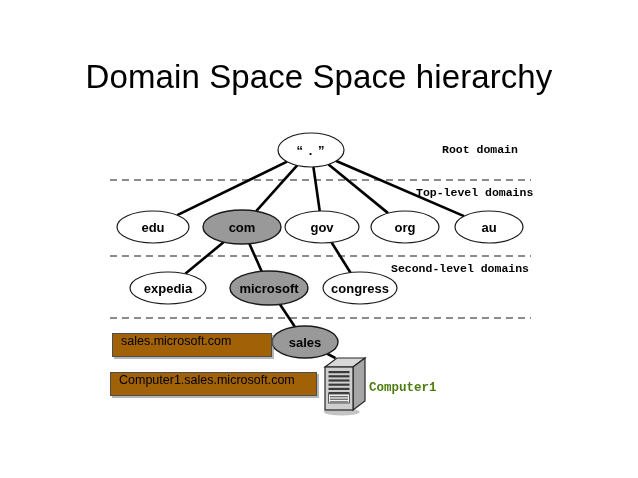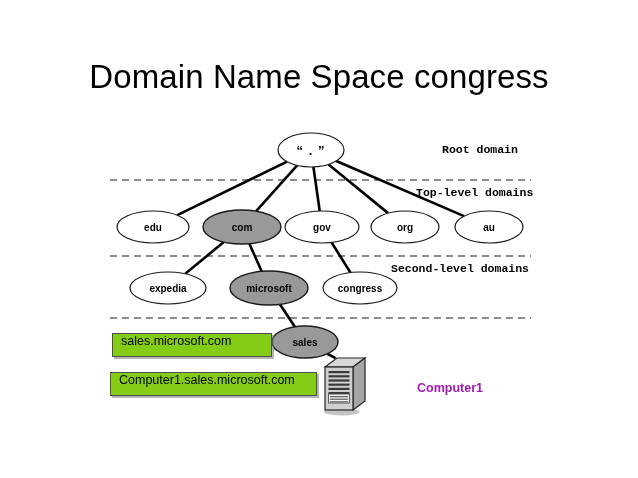--- a/index.html
+++ b/index.html
@@ -33,21 +33,21 @@
     position: absolute;
     left: 0;
     top: 0;
     width: 638px;
     height: 478px;
   }
 
   .node-label {
     position: absolute;
     font-family: "Liberation Sans", sans-serif;
-    font-size: 10px;
+    font-size: 13px;
     font-weight: bold;
     color: #000000;
     text-align: center;
     white-space: nowrap;
     transform: translate(-50%, -50%);
     pointer-events: none;
   }
   .node-label.root-dot {
     font-size: 13px;
     letter-spacing: 1px;
@@ -57,45 +57,44 @@
     position: absolute;
     font-family: Liberation Mono, monospace;
     font-size: 11.5px;
     font-weight: bold;
     color: #000000;
     white-space: nowrap;
   }
 
   .callout {
     position: absolute;
-    background: #84cc16;
+    background: #a16207;
     border: 1px solid #4d4d4d;
     box-shadow: 2px 2px 0 rgba(120,120,120,0.55);
     font-family: "Liberation Sans", sans-serif;
     font-size: 12.5px;
     color: #000000;
     padding: 4px 8px 5px 8px;
     white-space: nowrap;
     box-sizing: border-box;
   }
 
   .host-label {
     position: absolute;
-    font-family: Liberation Sans, sans-serif;
+    font-family: Liberation Mono, monospace;
     font-size: 12.5px;
     font-weight: bold;
-    color: #a21caf;
+    color: #4d7c0f;
     white-space: nowrap;
-    margin-left: 48px;
   }
 </style>
 </head>
 <body>
 
-<h1 id="page-title">Domain Name Space congress</h1>
+<h1 id="page-title">Domain Space Space hierarchy</h1>
 
 <div id="diagram">
   <svg id="diagram-svg" width="638" height="478" viewBox="0 0 638 478" xmlns="http://www.w3.org/2000/svg">
       <g>
         <line x1="110" y1="180" x2="531" y2="180" stroke="#8c8c8c" stroke-width="2" stroke-dasharray="7 5"></line>
         <line x1="110" y1="256" x2="531" y2="256" stroke="#8c8c8c" stroke-width="2" stroke-dasharray="7 5"></line>
         <line x1="110" y1="318" x2="531" y2="318" stroke="#8c8c8c" stroke-width="2" stroke-dasharray="7 5"></line>
       </g>
       <g>
         <line x1="287.02738521423055" y1="161.6828565728117" x2="177.25822097858153" y2="215.1779555990457" stroke="#000000" stroke-width="2.6" stroke-linecap="butt"></line>

